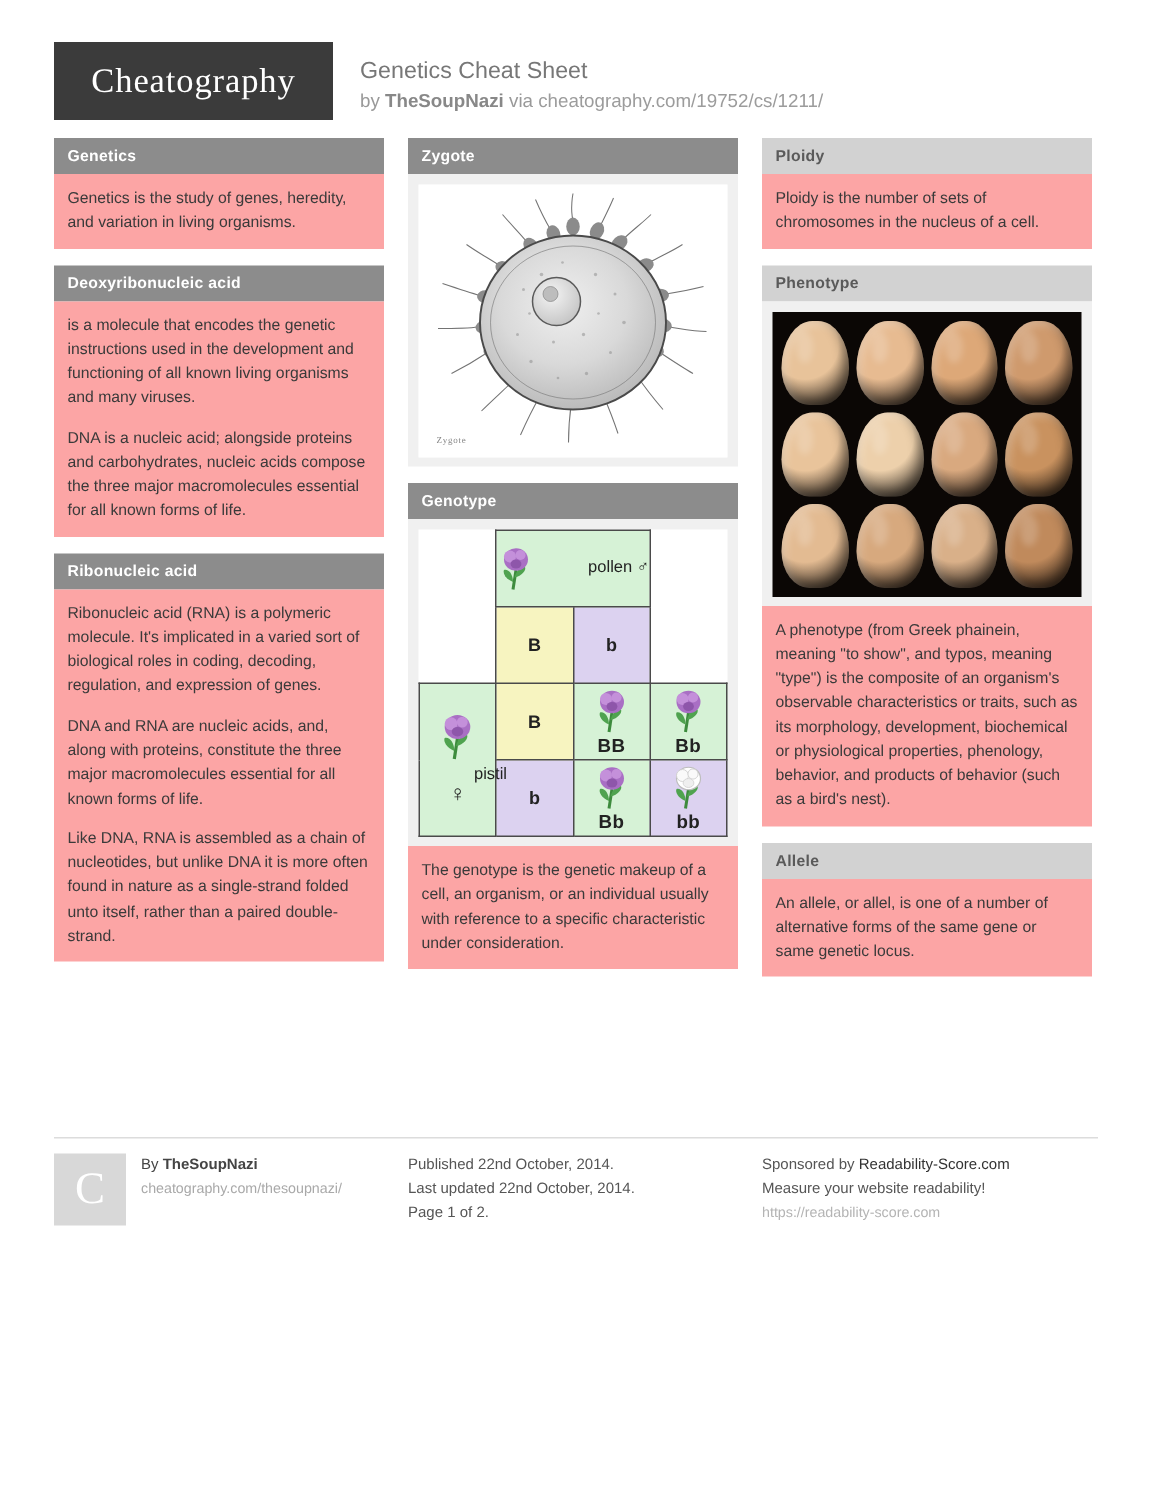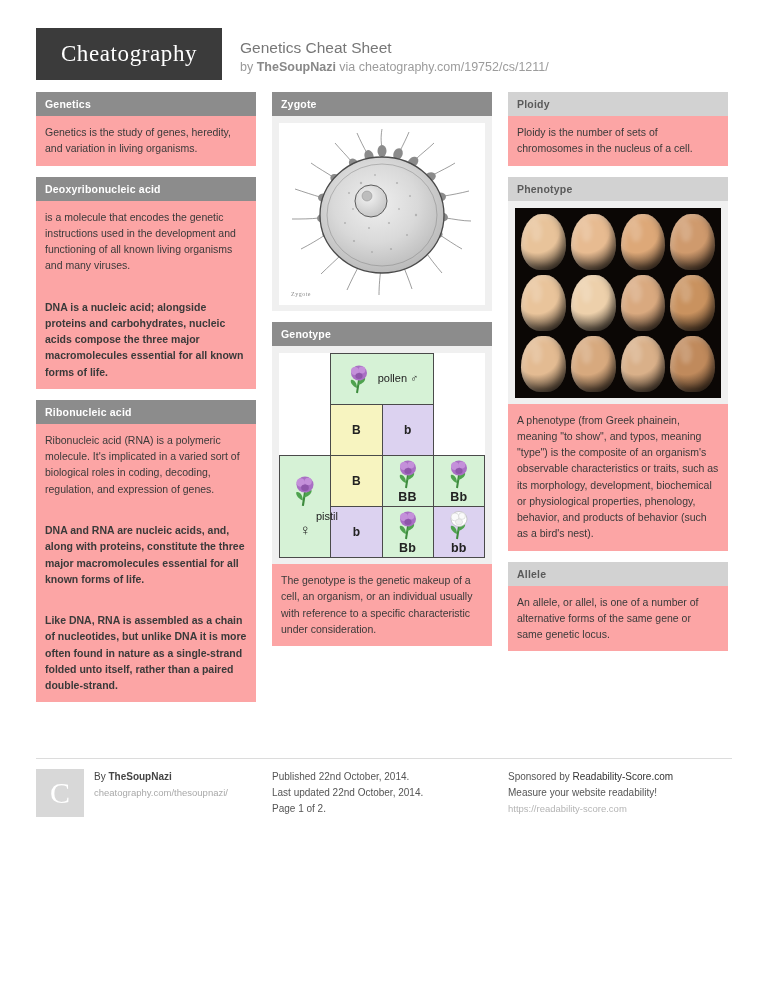--- a/index.html
+++ b/index.html
@@ -100,22 +100,21 @@
     background: #fca5a5;
     padding: 8px 9px 9px 9px;
     font-size: 10.5px;
     line-height: 1.55;
     color: #3a3a3a;
   }
   .card-body p {
     margin: 0;
   }
   .card-body p + p {
-    margin-top: 25px;
-    font-weight: bold;
+    margin-top: 10px;
   }
   .card-figure {
     background: #f0f0f0;
     padding: 7px 7px 6px 7px;
   }
   .card-figure .fig {
     width: 100%;
     display: block;
   }
 
@@ -230,21 +229,21 @@
   .genolabel {
     display: block;
     font-size: 12.5px;
     font-weight: 700;
     letter-spacing: 0.3px;
     text-align: center;
   }
   .pollen-cell {
     display: flex;
     align-items: center;
-    justify-content: center;
+    justify-content: space-between;
     gap: 6px;
   }
   .pollen-cell .txt {
     font-size: 11px;
     font-weight: 400;
     text-align: left;
     line-height: 1.2;
   }
 
   

